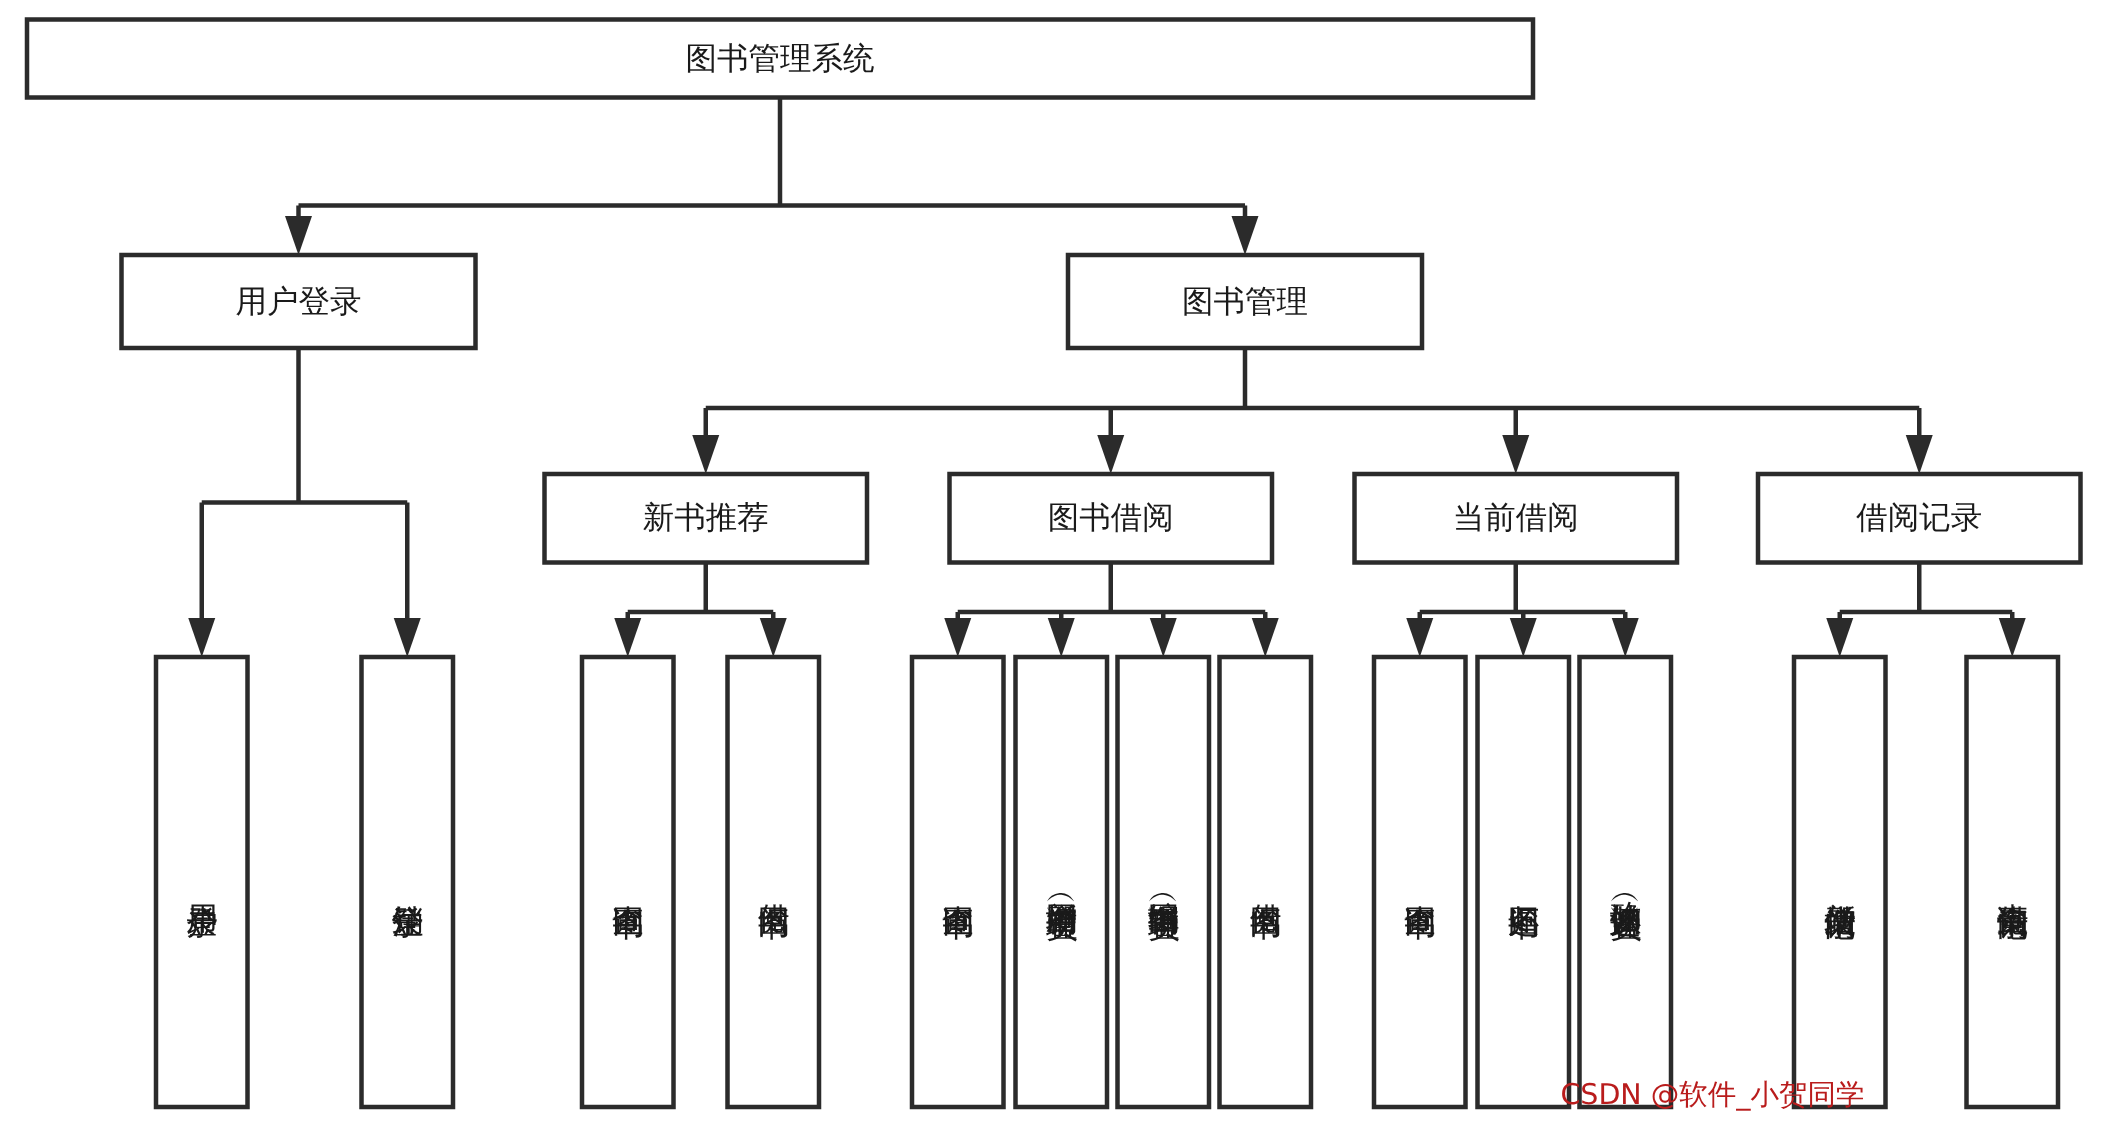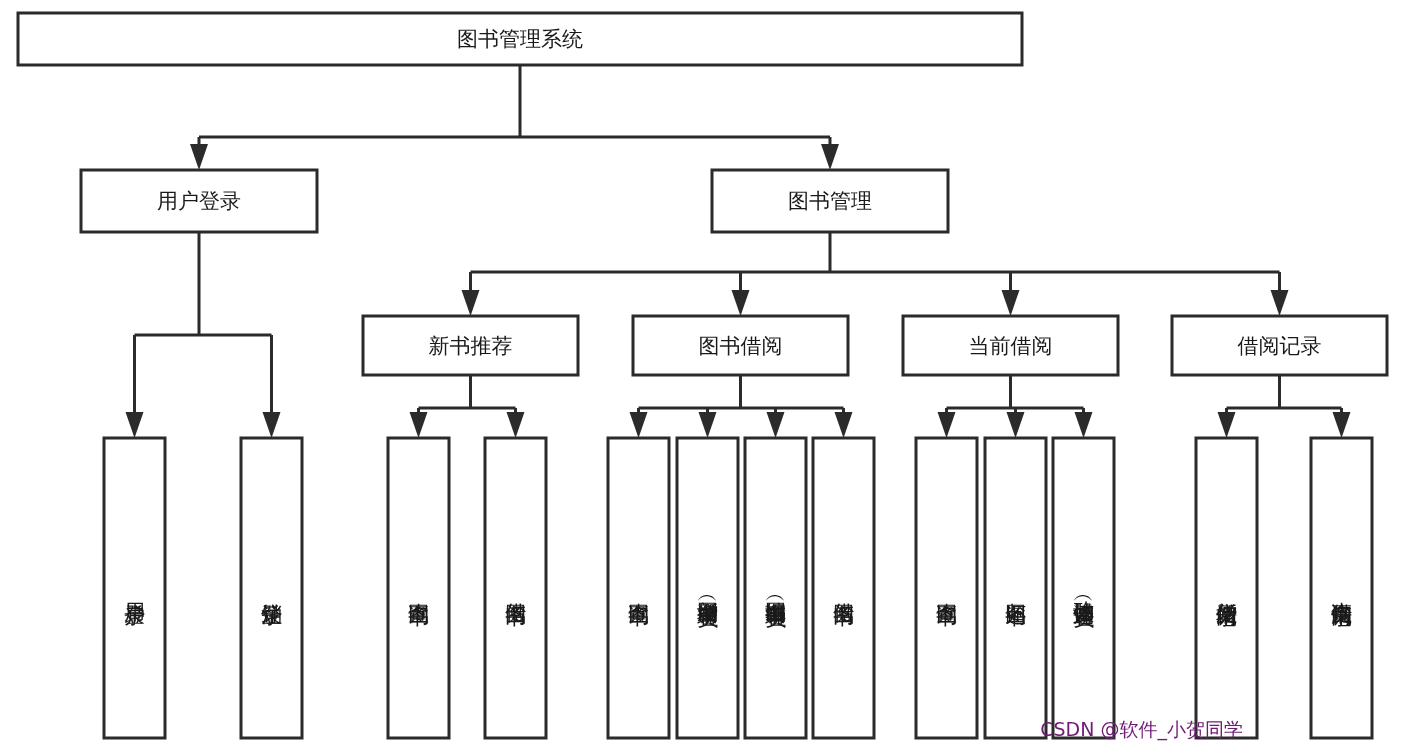--- a/index.html
+++ b/index.html
@@ -63,21 +63,21 @@
   }
   .arrow-head {
     fill: #2b2b2b;
   }
   #watermark {
     position: absolute;
     right: 8px;
     bottom: 4px;
     font-family: "DejaVu Sans", "Liberation Sans", sans-serif;
     font-size: 19px;
-    color: #701a75;
+    color: #b91c1c;
     white-space: nowrap;
     pointer-events: none;
   }
 </style>
 </head>
 <body>
 
 <div id="diagram-root">
   <svg id="flowchart" viewBox="0 0 1405 747">
     <g id="edge-layer">

